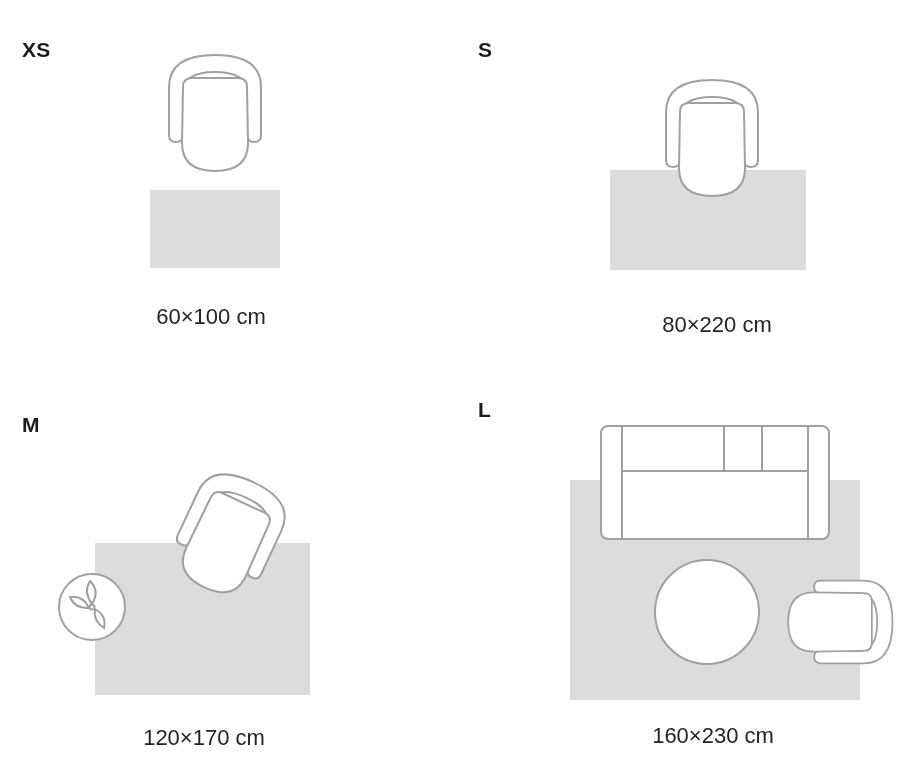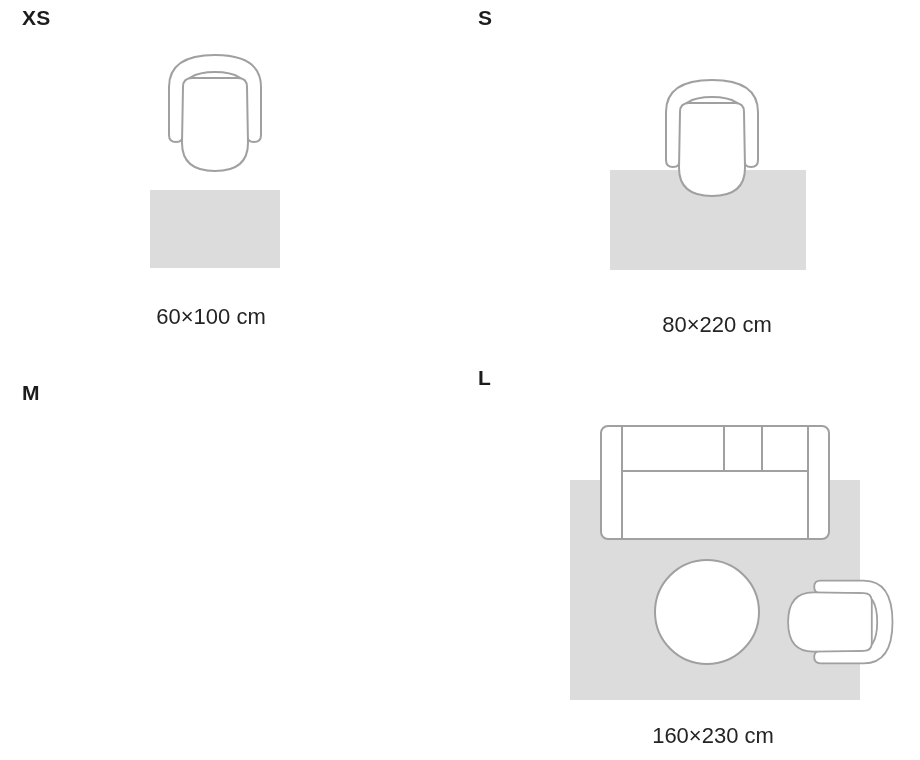--- a/index.html
+++ b/index.html
@@ -18,20 +18,21 @@
   .cell{position:absolute;width:460px;height:380px;padding-left:18px;}
   #cell-xs{left:0;top:0;}
   #cell-s{left:460px;top:0;}
   #cell-m{left:0;top:380px;}
   #cell-l{left:460px;top:380px;}
   .cell svg.scene{position:absolute;left:0;top:0;}
   .size-label{
     position:absolute;
     font-size:21px;font-weight:700;color:var(--text);
     letter-spacing:0.3px;
+    margin-top:32px;
   }
   #label-xs{left:22px;top:6px;}
   #label-s{left:478px;top:6px;}
   #label-m{left:22px;top:381px;}
   #label-l{left:478px;top:366px;}
   .size-caption{
     position:absolute;
     font-size:22px;font-weight:400;color:#242424;
     text-align:center;
   }
@@ -89,20 +90,28 @@
   </div>
 
   <div class="cell" id="cell-s">
     <svg class="scene" width="460" height="380" viewBox="0 0 460 380">
       <rect class="rug" x="150" y="170" width="196" height="100"></rect>
       <use href="#armchair" transform="translate(192,70)"></use>
     </svg>
     <div class="size-caption" id="caption-s">80×220 cm</div>
   </div>
 
+  <div class="cell" id="cell-m">
+    <svg class="scene" width="460" height="380" viewBox="0 0 460 380">
+      <rect class="rug" x="95" y="163" width="215" height="152"></rect>
+      <use href="#armchair" transform="translate(230,152) rotate(25) translate(-60,-65)"></use>
+      <use href="#plant" transform="translate(92,227)"></use>
+    </svg>
+    <div class="size-caption" id="caption-m">120×170 cm</div>
+  </div>
 
   <div class="cell" id="cell-l">
     <svg class="scene" width="460" height="380" viewBox="0 0 460 380">
       <rect class="rug" x="110" y="100" width="290" height="220"></rect>
       <use href="#sofa" transform="translate(140,45)"></use>
       <circle class="furn" cx="247" cy="232" r="52"></circle>
       <use href="#armchair" transform="translate(383,242) rotate(90) scale(0.9) translate(-60,-65)"></use>
     </svg>
     <div class="size-caption" id="caption-l">160×230 cm</div>
   </div>

